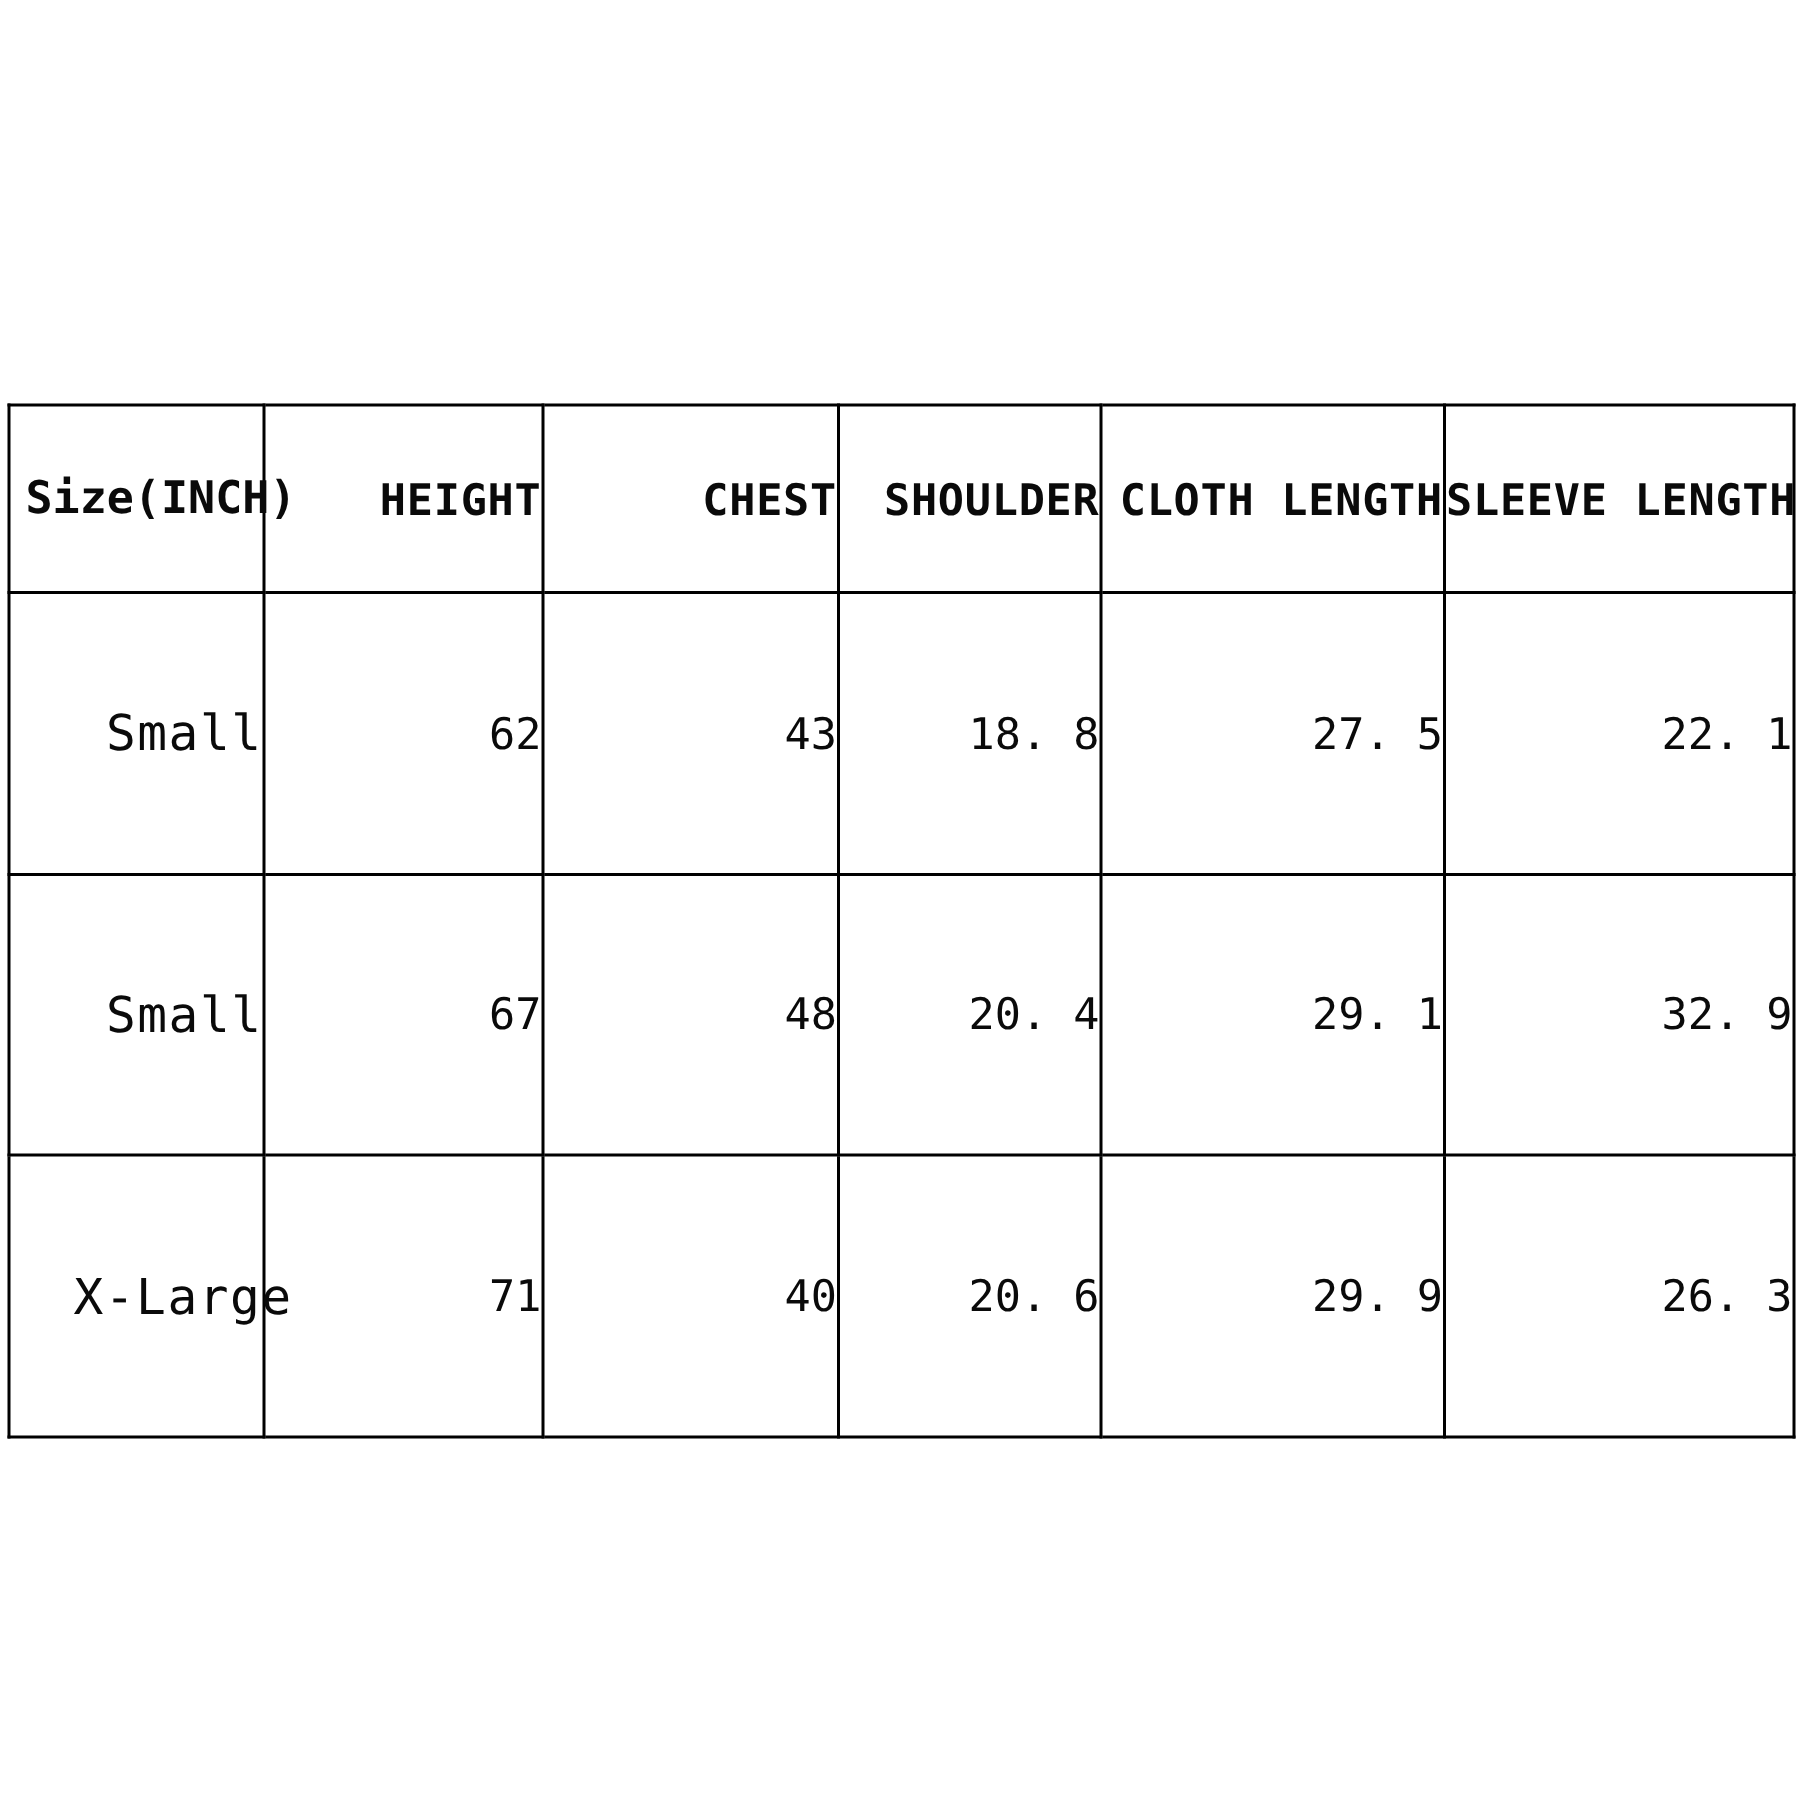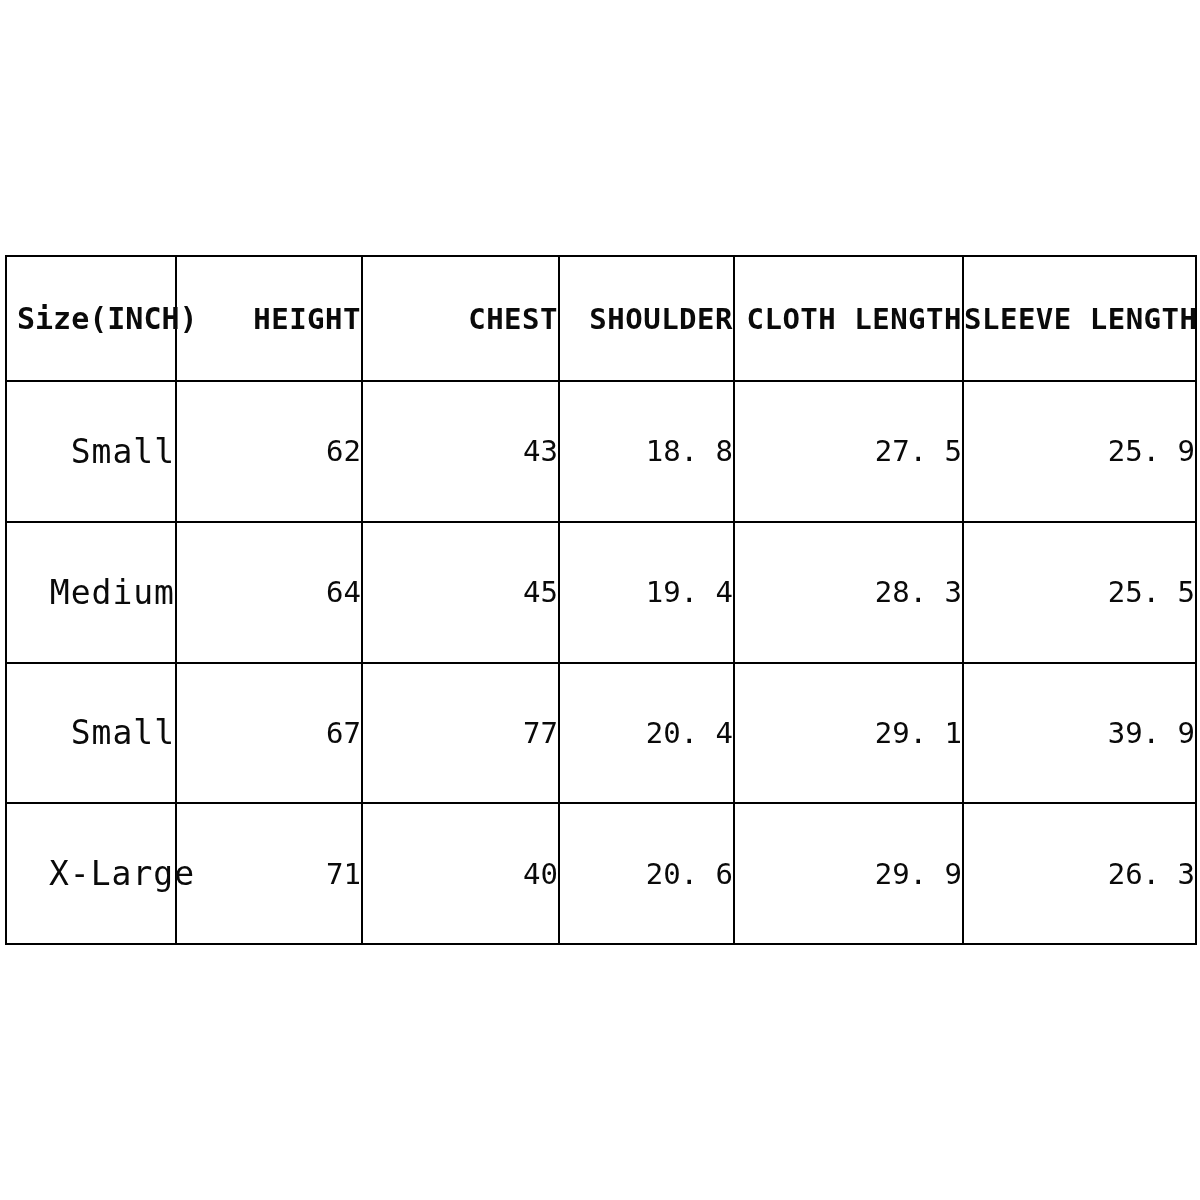--- a/index.html
+++ b/index.html
@@ -16,21 +16,21 @@
   #stage {
     position: relative;
     width: 1200px;
     height: 1200px;
     background: #ffffff;
   }
   
   #size-table-wrap {
     position: absolute;
     left: 5px;
-    top: 255px;
+    top: 269px;
     width: 1065px;
     height: 690px;
   }
   table.size-chart {
     width: 1190px;
     height: 690px;
     border-collapse: collapse;
     table-layout: fixed;
     background: #ffffff;
   }
@@ -106,37 +106,29 @@
         </tr>
       </thead>
 
       <tbody>
         <tr>
           <td class="size-cell">Small</td>
           <td>62</td>
           <td>43</td>
           <td>18. 8</td>
           <td>27. 5</td>
-          <td>25. 9</td>
-        </tr>
-        <tr>
-          <td class="size-cell">Medium</td>
-          <td>64</td>
-          <td>45</td>
-          <td>19. 4</td>
-          <td>28. 3</td>
-          <td>25. 5</td>
+          <td>22. 1</td>
         </tr>
         <tr>
           <td class="size-cell">Small</td>
           <td>67</td>
-          <td>77</td>
+          <td>48</td>
           <td>20. 4</td>
           <td>29. 1</td>
-          <td>39. 9</td>
+          <td>32. 9</td>
         </tr>
         <tr>
           <td class="size-cell">X-Large</td>
           <td>71</td>
           <td>40</td>
           <td>20. 6</td>
           <td>29. 9</td>
           <td>26. 3</td>
         </tr>
       </tbody>

